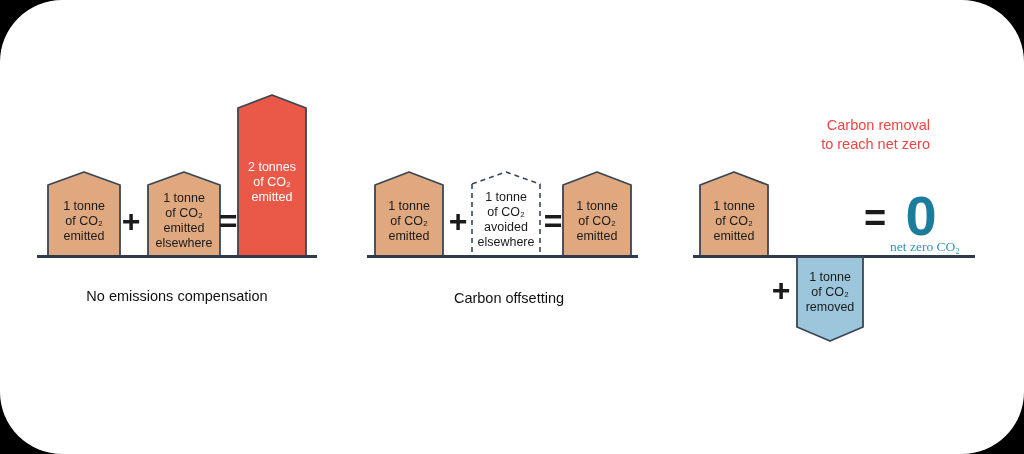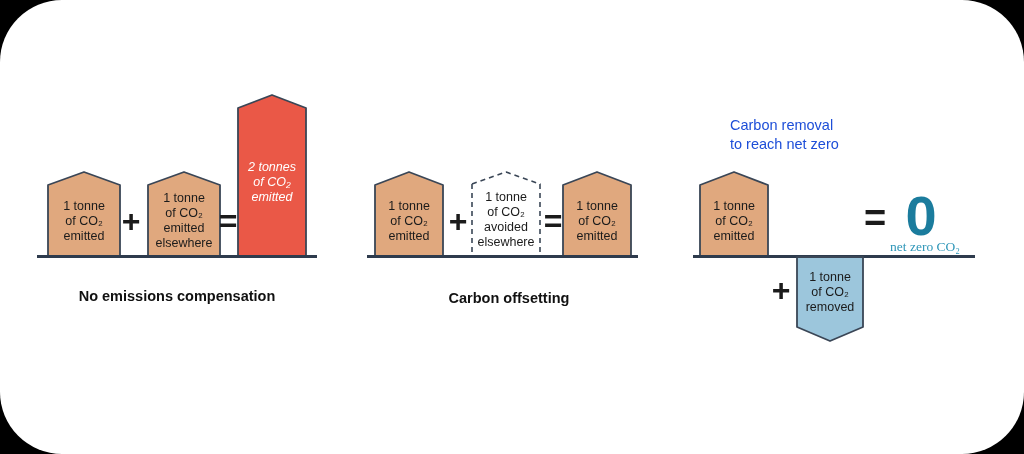--- a/index.html
+++ b/index.html
@@ -6,26 +6,26 @@
   .page{position:relative;width:1024px;height:454px;background:#000;overflow:hidden;
         font-family:"Liberation Sans","DejaVu Sans",sans-serif;}
   .card{position:absolute;left:0;top:0;width:1024px;height:454px;background:#ffffff;border-radius:62px;}
   .shape{position:absolute;}
   .shape svg{position:absolute;left:0;top:0;overflow:visible;display:block;}
   .shape .lbl{position:absolute;left:0;right:0;display:flex;align-items:center;justify-content:center;
               text-align:center;font-size:12.5px;line-height:15px;color:#1b1b1b;white-space:pre-line;}
   .op{position:absolute;display:flex;align-items:center;justify-content:center;
       font-weight:700;color:#1b1b1b;font-size:32px;}
   .baseline{position:absolute;height:3px;background:#2e3b4d;}
-  .caption{position:absolute;text-align:center;font-size:14.5px;color:#111;font-weight:bold;}
-  .title{position:absolute;text-align:left;font-size:14.5px;line-height:19px;color:#1d4ed8;white-space:pre-line;}
+  .caption{position:absolute;text-align:center;font-size:14.5px;color:#111;}
+  .title{position:absolute;text-align:right;font-size:14.5px;line-height:19px;color:#ef4444;white-space:pre-line;}
   .zero{position:absolute;display:flex;align-items:center;justify-content:center;
         font-size:56px;line-height:60px;font-weight:700;color:#1b7c9d;}
   .netzero{position:absolute;text-align:center;font-size:13.5px;color:#2e96b8;}
-  .white-text{color:#ffffff !important;font-style:italic;}
+  .white-text{color:#ffffff !important;}
 </style>
 </head>
 <body>
 
 <div class="page">
   <div class="card">
 
     <div class="shape" style="left:48px;top:172px;width:72px;height:85px;">
       <svg width="72" height="85">
         <polygon points="0,13 36,0 72,13 72,85 0,85" fill="#e0a87e" stroke="#3a4656" stroke-width="1.8" stroke-linejoin="round"></polygon>

